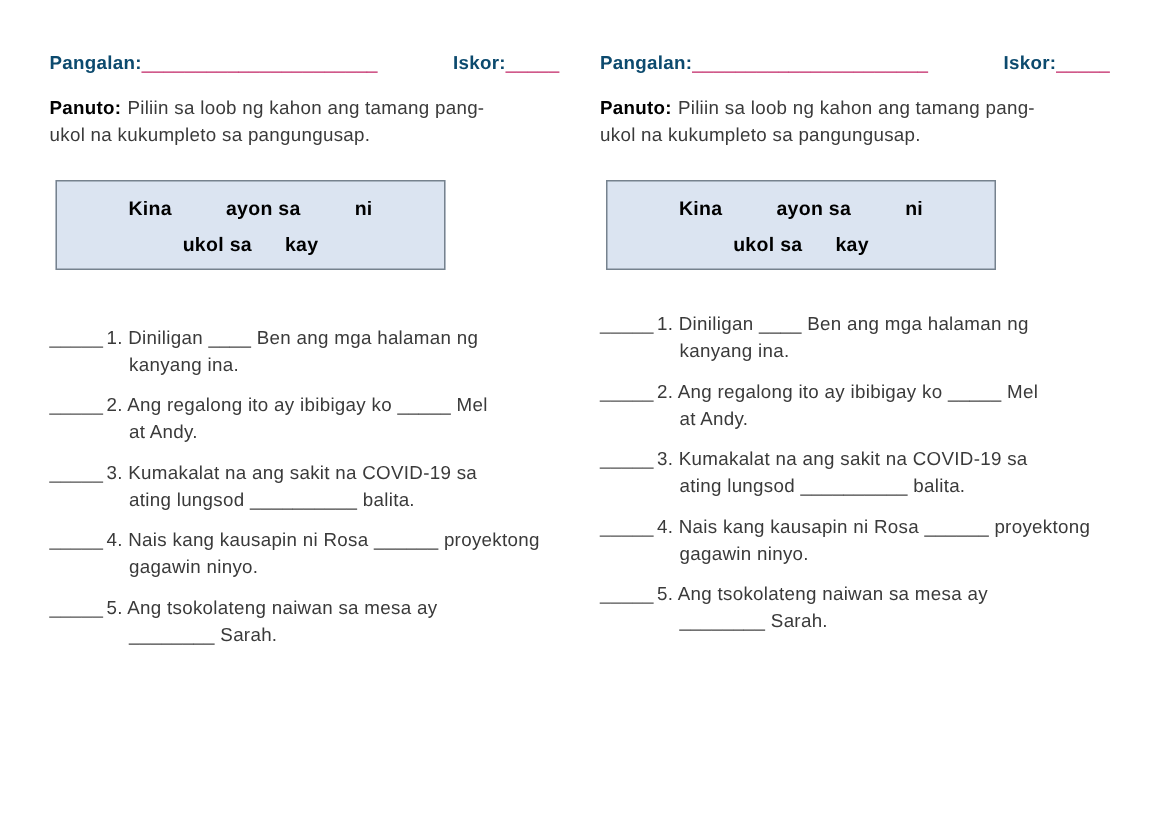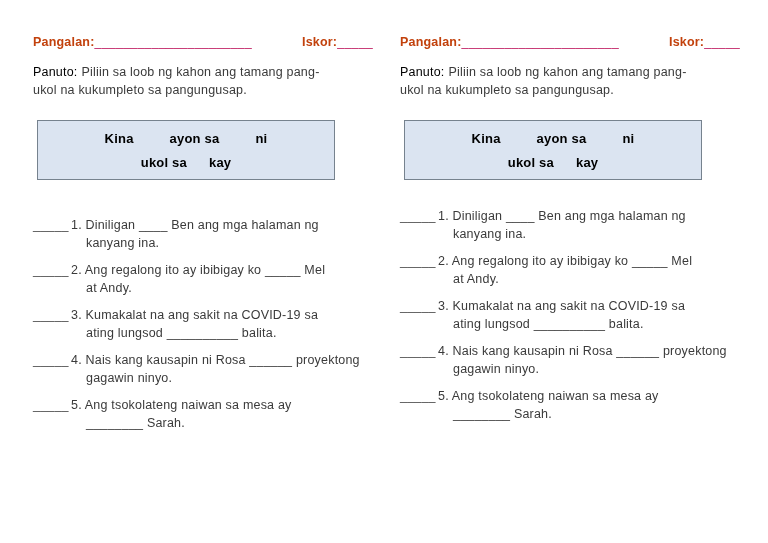--- a/index.html
+++ b/index.html
@@ -22,36 +22,36 @@
 
   
   .hdr {
     display: flex;
     justify-content: space-between;
     align-items: baseline;
     font-size: 12.5px;
     line-height: 14px;
     white-space: nowrap;
   }
-  .hdr b, .bold { font-weight: bold; color: #c2410c; }
+  .hdr b, .bold { font-weight: bold; color: #0c4a6e; }
   .blankline { color: #be185d; }
 
   
   .instr {
     margin-top: 14px;
     font-size: 12.5px;
     line-height: 18px;
   }
-  .instr .lbl { font-weight: normal; color: #000000; margin-right: 4px; }
+  .instr .lbl { font-weight: bold; color: #000000; margin-right: 4px; }
 
   
   .wordbank {
     margin-top: 21px;
     margin-left: 4px;
-    width: 298px;
+    width: 260px;
     height: 60px;
     background: #dbe4f1;
     border: 1.5px solid #76828e;
     display: flex;
     flex-direction: column;
     justify-content: center;
     align-items: center;
     gap: 9px;
     font-size: 13px;
     font-weight: bold;

